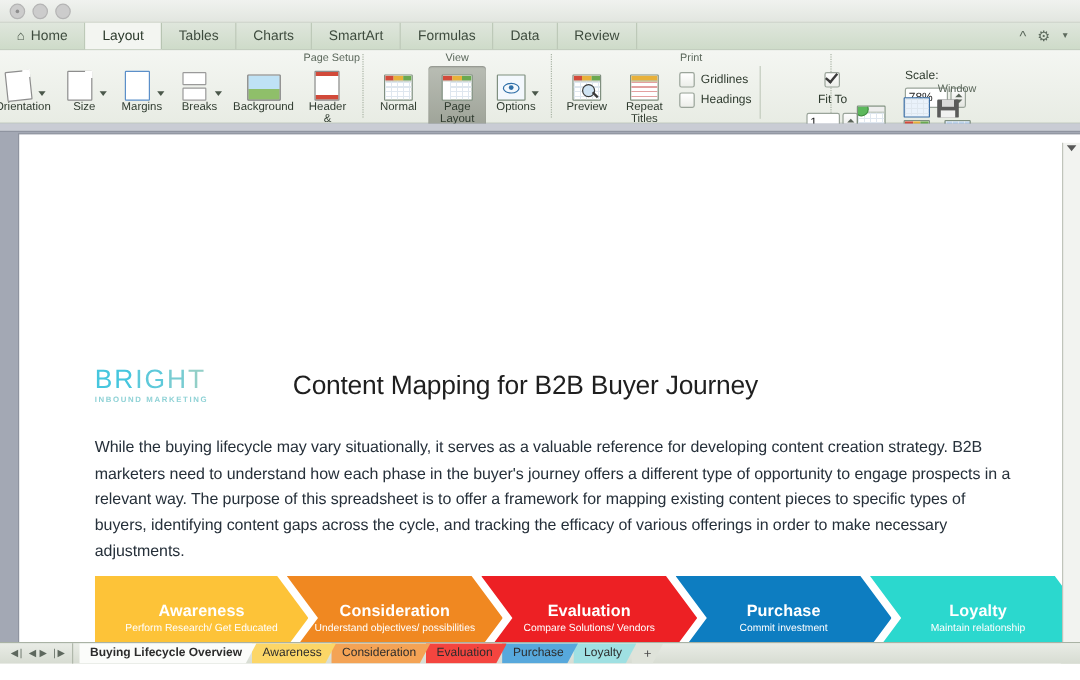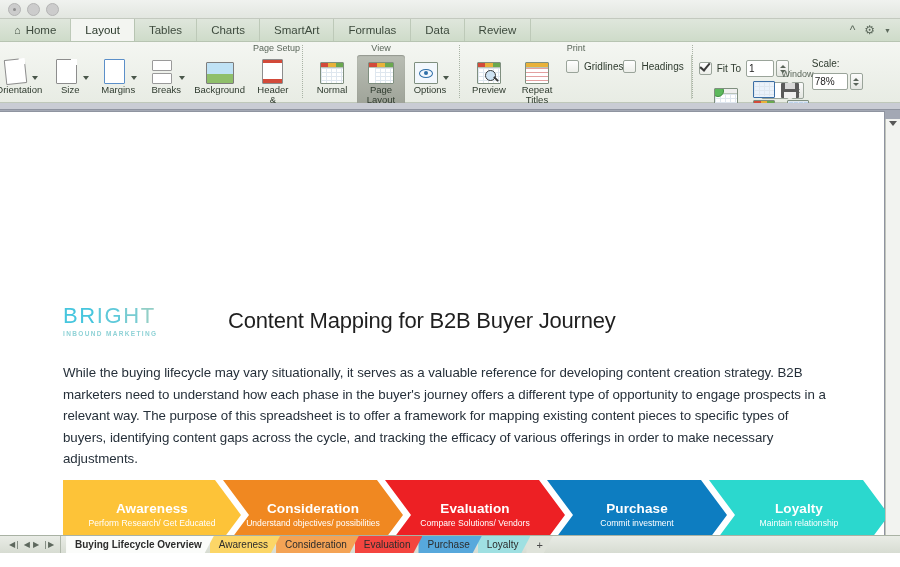--- a/index.html
+++ b/index.html
@@ -112,21 +112,21 @@
     display:flex;align-items:center;justify-content:center;color:#fff;font-size:9px;line-height:1;}
   .rnd.dim{background:#d6dad2;color:#eceee9;}
   .fx{font-style:italic;font-size:11px;color:#4a4a4a;font-family:"Liberation Serif",serif;}
   .fbar-input{flex:1;height:100%;background:#fff;border-left:1px solid #c4ccbe;}
   .fbar-end{width:14px;height:100%;background:linear-gradient(#f0f2ee,#e3e7df);
      border-left:1px solid #c4ccbe;display:flex;align-items:center;justify-content:center;}
 
   
   .canvas{position:relative;height:432px;background:#a3a8b4;overflow:hidden;}
   .canvas .topstrip{height:6px;background:#c9ccd4;border-bottom:1px solid #8f94a0;}
-  .paper{position:absolute;left:0;top:9px;width:884px;height:425px;background:#fff;
+  .paper{position:absolute;left:16px;top:9px;width:884px;height:425px;background:#fff;
      box-shadow:0 0 0 1px #8f94a0;}
 
   
   .logo{position:absolute;left:63px;top:193px;width:118px;}
   .logo .big{font-size:22px;letter-spacing:1.6px;font-weight:400;
      color:#4ec3dd;line-height:1;}
   .logo .big span.c1{color:#46c6de;}
   .logo .big span.c2{color:#5ec9da;}
   .logo .big span.c3{color:#78ccd2;}
   .logo .big span.c4{color:#92cfc7;}
@@ -352,35 +352,35 @@
           <div class="ic">
             <div class="sheet" style="background:#fff">
               <div class="hdr" style="background:#e8b13a"></div>
                 <div class="grid" style="background:
                 repeating-linear-gradient(#e3a0a0 0 1px,transparent 1px 4px)"></div>
               </div>
             </div>
           <div class="lbl">Repeat Titles</div>
         </div>
 
-        <div style="display:flex;flex-direction:row;justify-content:center;margin-left:4px;margin-top:3px;">
+        <div style="display:flex;flex-direction:column;justify-content:center;margin-left:4px;margin-top:3px;">
           <div class="chk">
             <span class="cbox"></span>
             <span>Gridlines</span>
           </div>
           <div class="chk">
             <span class="cbox"></span>
             <span>Headings</span>
           </div>
         </div>
 
         <div style="width:1px;height:44px;border-left:1px solid #c3cbbd;margin:0 5px;"></div>
 
         <div style="display:flex;flex-direction:column;justify-content:center;margin-top:3px;">
-          <div class="chk" style="margin-bottom:3px;">
+          <div class="chk" style="margin-bottom:3px;flex-direction:column;">
             <span class="cbox on"></span>
             <span>Fit To</span>
             <span class="spin">
               <span class="numf">1</span>
               <span class="stepper">
                   <i class="up"></i>
                   <i class="dn"></i>
                 </span>
             </span>
           </div>

